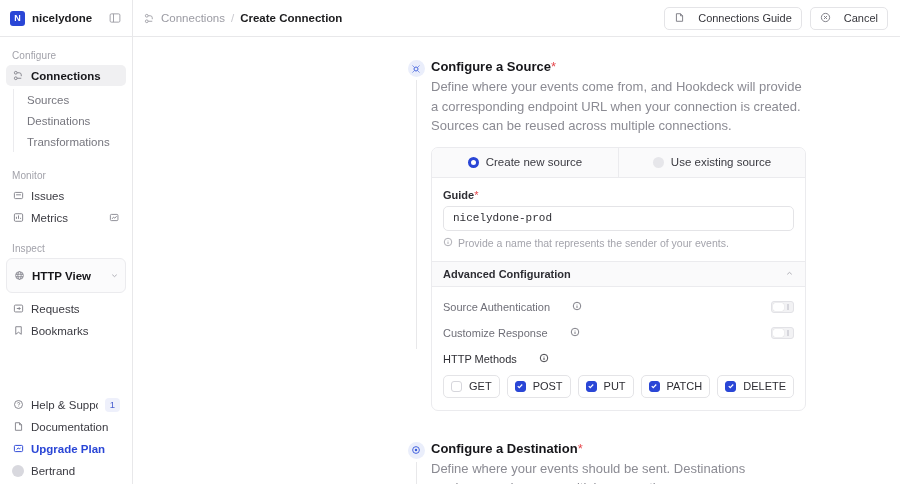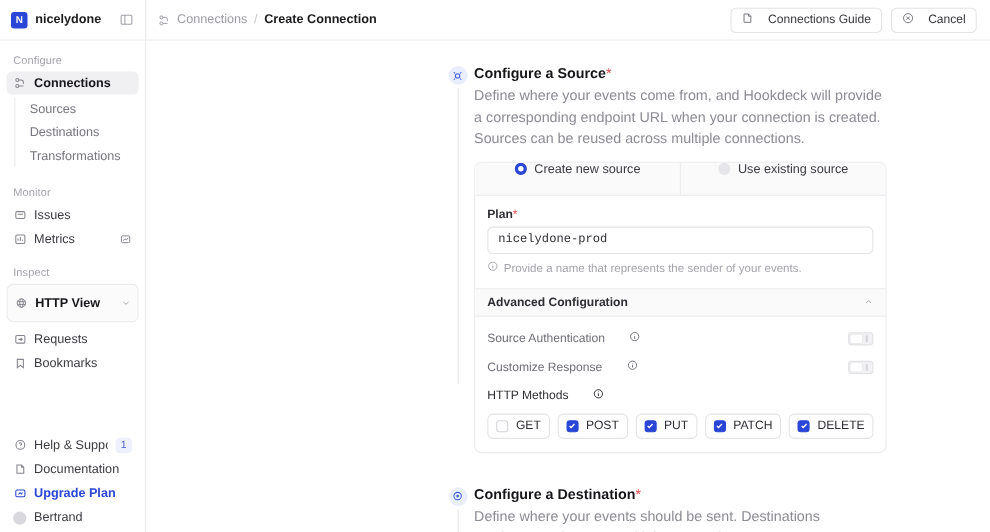--- a/index.html
+++ b/index.html
@@ -143,21 +143,21 @@
     font-size: 13px; color: #8b8b93; line-height: 1.5;
     max-width: 460px; margin-bottom: 11px;
   }
 
   .card {
     border: 1px solid #ebebee; border-radius: 7px;
     background: #fff; overflow: hidden;
   }
   .card-tabs { display: flex; background: #fafafb; border-bottom: 1px solid #ebebee; }
   .card-tab {
-    flex: 1; height: 29px; display: flex; align-items: flex-start;
+    flex: 1; height: 29px; display: flex; align-items: center;
     justify-content: center; gap: 7px; font-size: 11.5px; color: #3a3a41;
   }
   .card-tab + .card-tab { border-left: 1px solid #ebebee; }
   .radio {
     width: 11px; height: 11px; border-radius: 50%;
     border: 1.6px solid #ccccd3; background: #fff; flex: 0 0 auto;
   }
   .radio.on {
     border: 3px solid #2a46d6; background: #fff;
   }
@@ -429,21 +429,21 @@
                   <span>Create new source</span>
                 </div>
                 <div class="card-tab">
                   <span class="radio off"></span>
                   <span>Use existing source</span>
                 </div>
               </div>
 
               <div class="card-pane">
                 <div class="field-label">
-                  <span>Plan</span><span class="req">*</span>
+                  <span>Guide</span><span class="req">*</span>
                 </div>
                 <div class="input">
                   <span>nicelydone-prod</span>
                 </div>
                 <div class="hint">
                   <span>
                     <svg width="10" height="10" viewBox="0 0 16 16" fill="none" stroke="currentColor" stroke-width="1.4">
                       <circle cx="8" cy="8" r="6"></circle>
                         <path d="M8 7.3v4"></path>
                         <circle cx="8" cy="5" r=".6" fill="currentColor" stroke="none"></circle>

